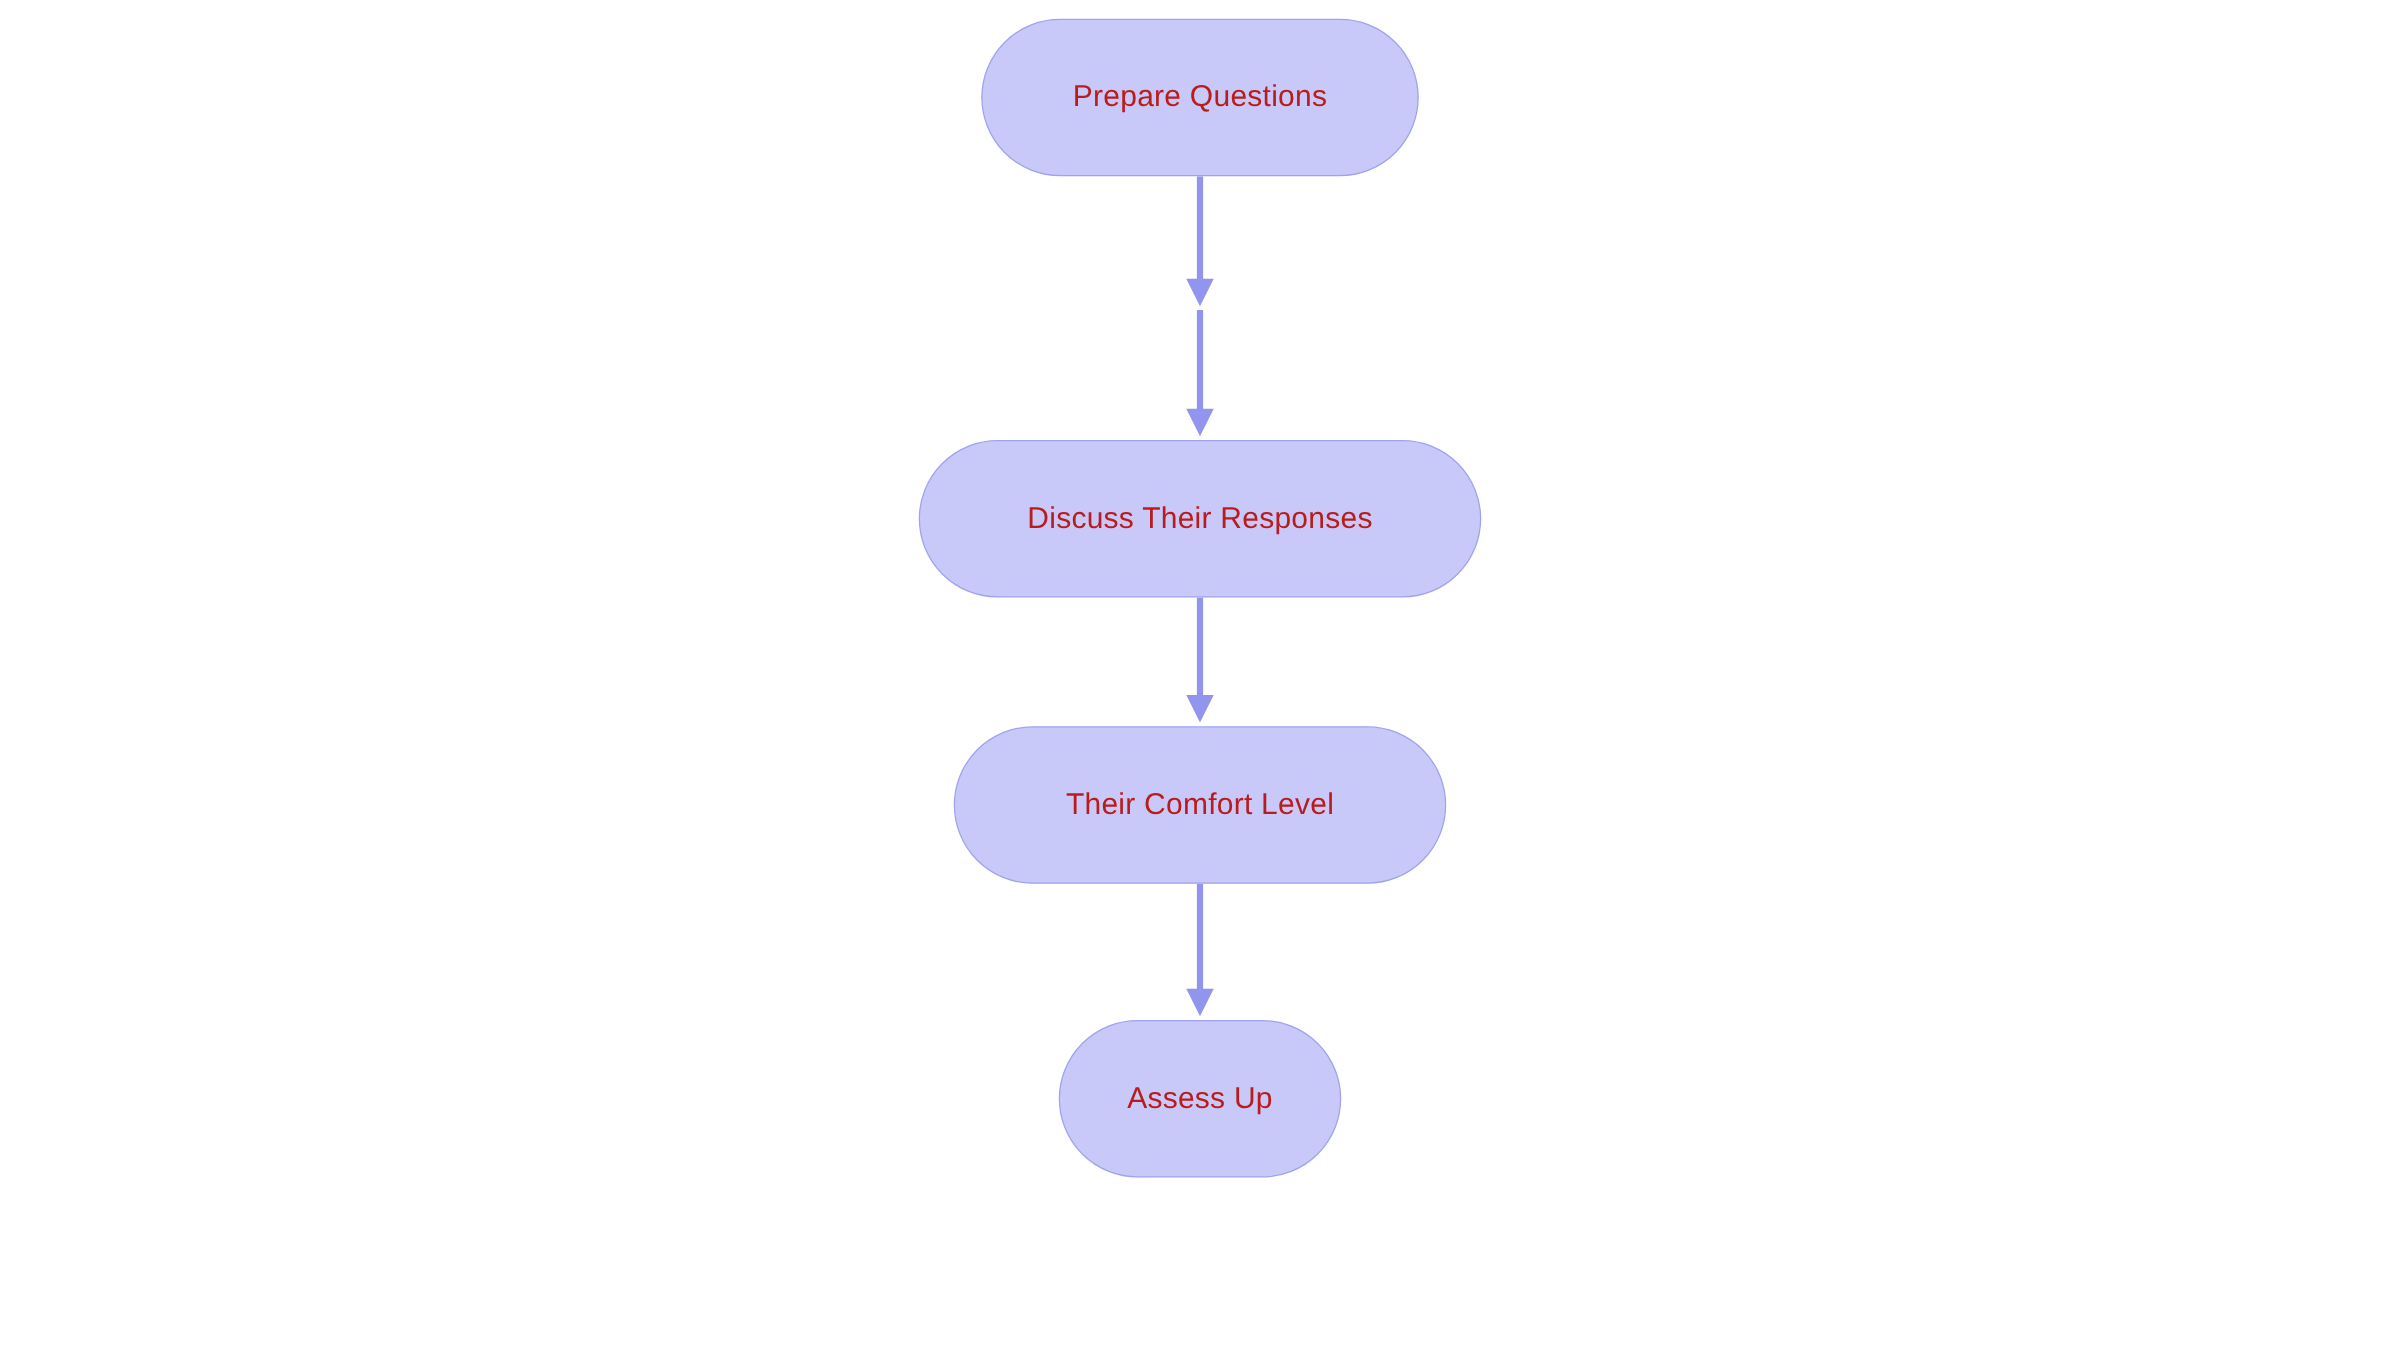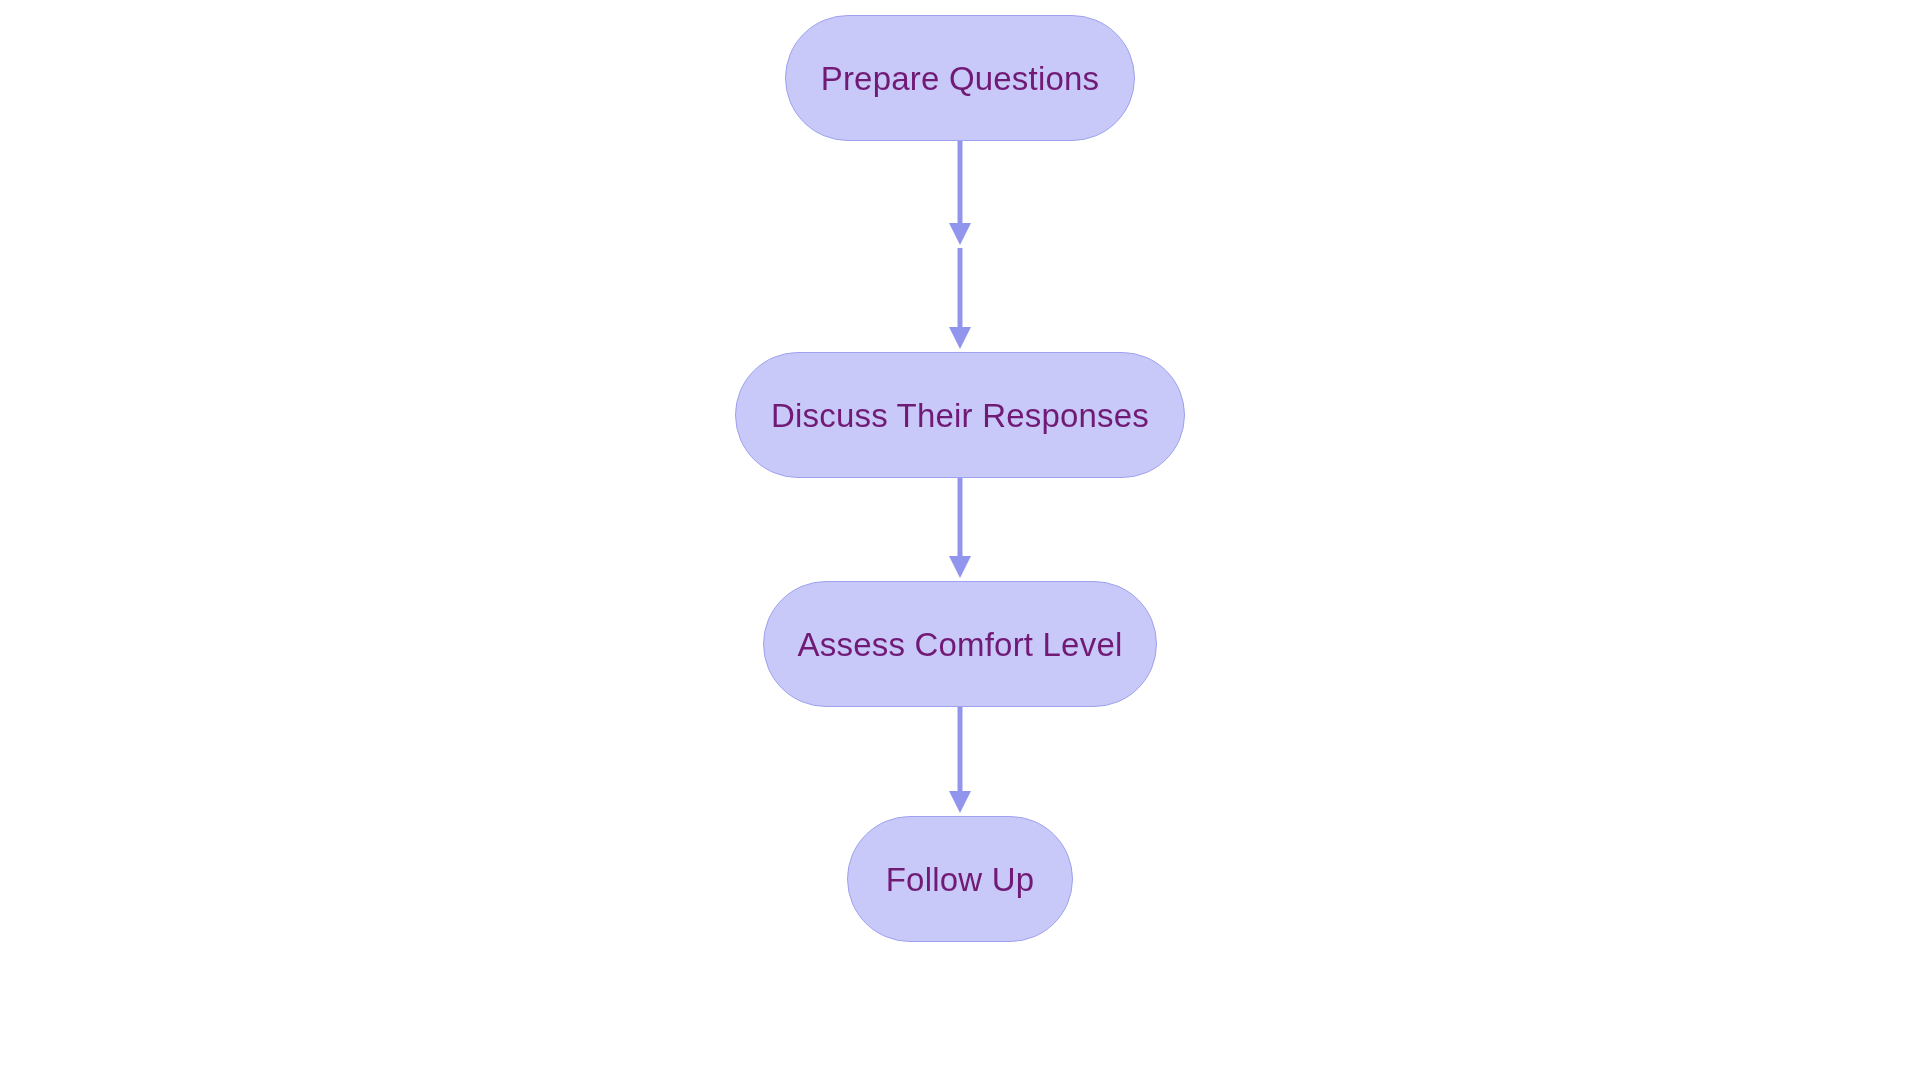--- a/index.html
+++ b/index.html
@@ -38,22 +38,22 @@
     border-radius: 63px;
     background: #c8c9f8;
     border: 1.6px solid #9fa2ee;
     display: flex;
     align-items: center;
     justify-content: center;
     flex: 0 0 auto;
   }
 
   .node-label {
-    color: #701a75;
-    font-size: 33px;
+    color: #b91c1c;
+    font-size: 24px;
     font-family: "Liberation Sans", sans-serif;
     font-weight: 400;
     letter-spacing: 0.2px;
     white-space: nowrap;
     line-height: 1;
   }
 
   .connector {
     flex: 0 0 auto;
     width: 30px;
@@ -99,28 +99,28 @@
     </div>
 
     <div class="connector" style="height:103px">
       <svg width="30" height="103" viewBox="0 0 30 103">
         <line x1="15" y1="0" x2="15" y2="82" stroke="#9195ee" stroke-width="5"></line>
         <polygon points="4,78 26,78 15,100" fill="#9195ee"></polygon>
       </svg>
     </div>
 
     <div class="node" style="width:394px">
-      <span class="node-label">Assess Comfort Level</span>
+      <span class="node-label">Their Comfort Level</span>
     </div>
 
     <div class="connector" style="height:109px">
       <svg width="30" height="109" viewBox="0 0 30 109">
         <line x1="15" y1="0" x2="15" y2="88" stroke="#9195ee" stroke-width="5"></line>
         <polygon points="4,84 26,84 15,106" fill="#9195ee"></polygon>
       </svg>
     </div>
 
     <div class="node" style="width:226px">
-      <span class="node-label">Follow Up</span>
+      <span class="node-label">Assess Up</span>
     </div>
 
   </div>
 </div>
 
 </body></html>

